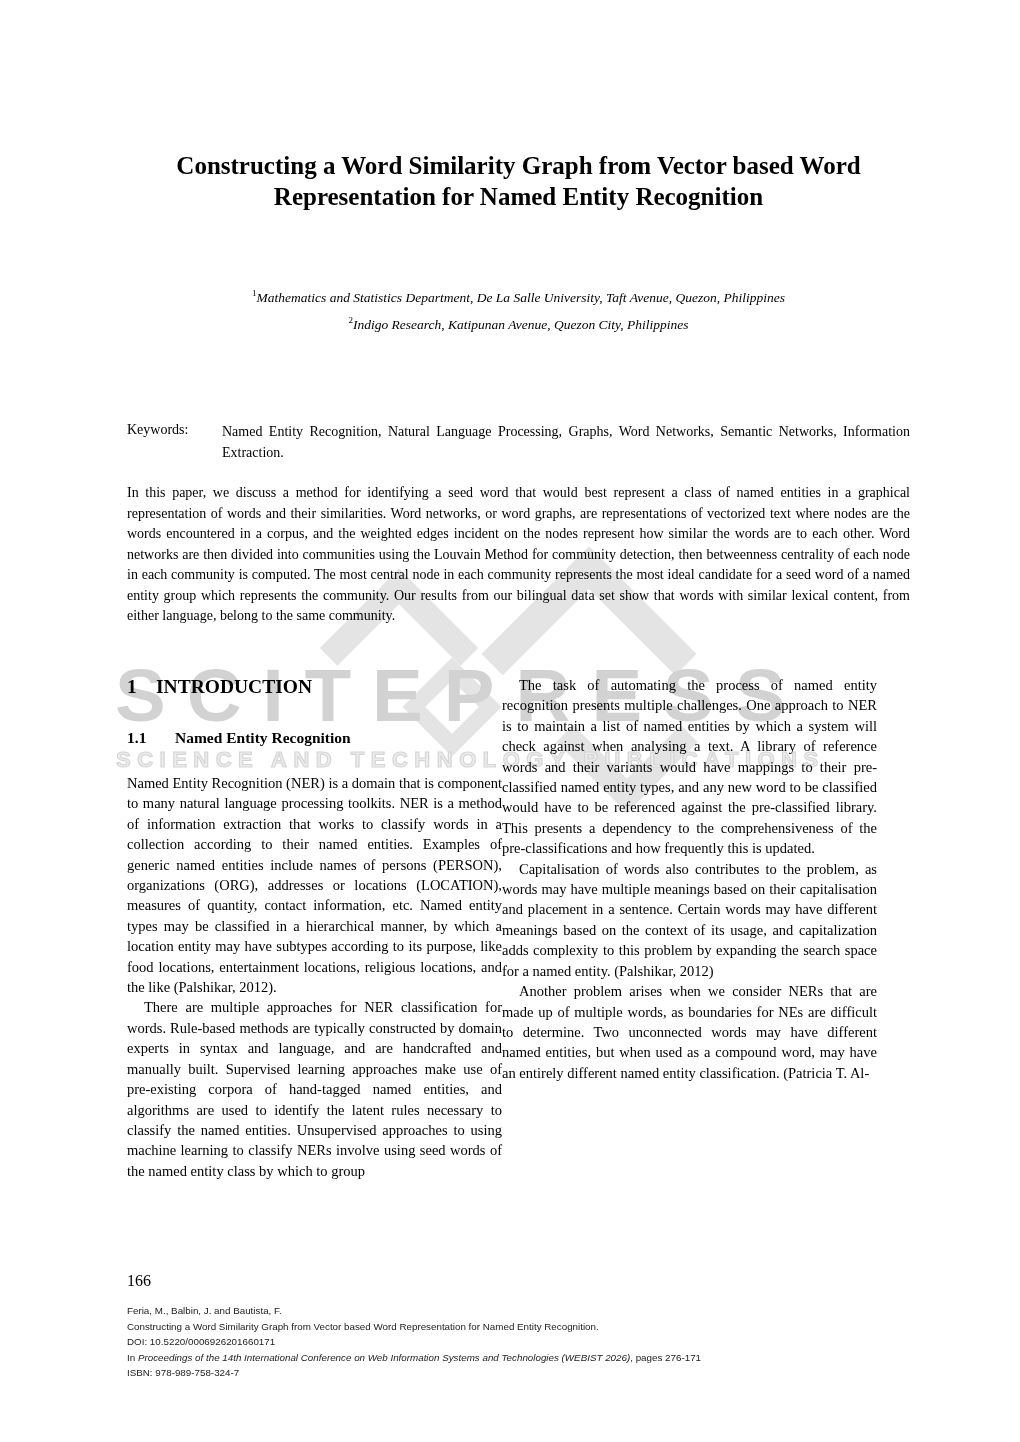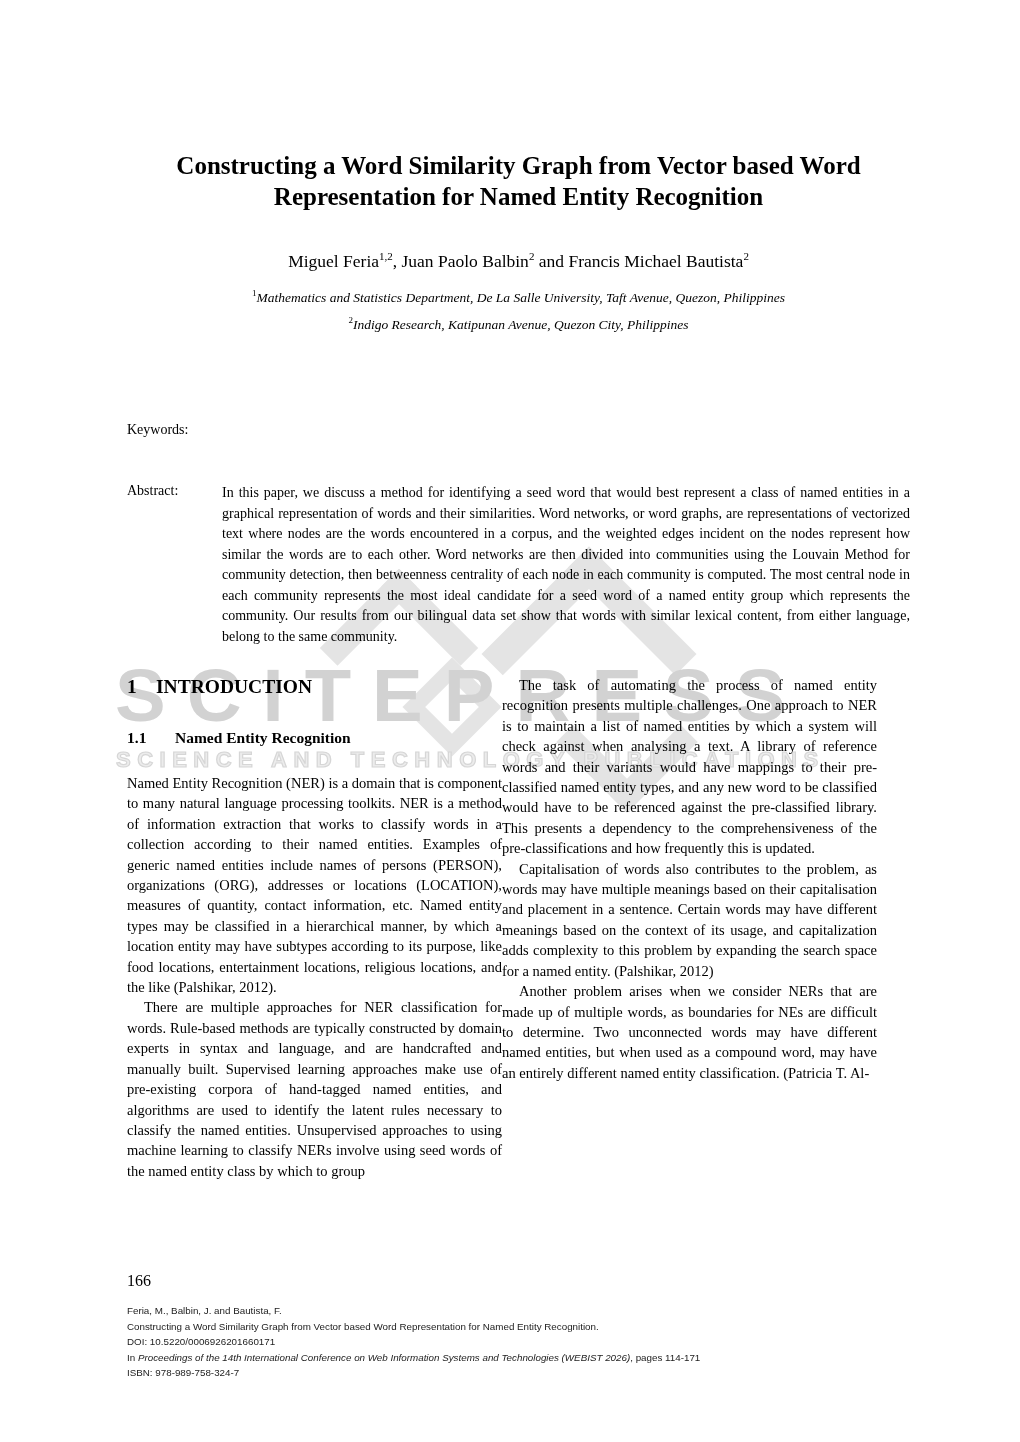--- a/index.html
+++ b/index.html
@@ -168,32 +168,31 @@
     <div class="chev chev-up-1"></div>
     <div class="chev chev-up-2"></div>
     <div class="chev chev-down-1"></div>
     <div class="chev diamond-1"></div>
     <div class="wm-brand">SCITEPRESS</div>
     <div class="wm-sub">SCIENCE AND TECHNOLOGY PUBLICATIONS</div>
   </div>
 
   <h1 class="title">Constructing a Word Similarity Graph from Vector based Word Representation for Named Entity Recognition</h1>
 
-  <div class="authors"><span>Miguel Feria</span><sup>1,2</sup><span>, </span><span>Juan Paolo Balbin</span><sup>2</sup><span> and </span><span>Francis Michael Bautista</span><sup>2</sup></div>
 
   <div class="affiliations">
     <div><sup>1</sup><span>Mathematics and Statistics Department, De La Salle University, Taft Avenue, Quezon, Philippines</span></div>
     <div><sup>2</sup><span>Indigo Research, Katipunan Avenue, Quezon City, Philippines</span></div>
   </div>
 
   <div class="meta-row keywords">
     <div class="meta-label">Keywords:</div>
+    <div class="meta-text">Named Entity Recognition, Natural Language Processing, Graphs, Word Networks, Semantic Networks, Information Extraction.</div>
   </div>
   <div class="meta-row abstract">
-    <div class="meta-label">Abstract:</div>
     <div class="meta-text">In this paper, we discuss a method for identifying a seed word that would best represent a class of named entities in a graphical representation of words and their similarities. Word networks, or word graphs, are representations of vectorized text where nodes are the words encountered in a corpus, and the weighted edges incident on the nodes represent how similar the words are to each other. Word networks are then divided into communities using the Louvain Method for community detection, then betweenness centrality of each node in each community is computed. The most central node in each community represents the most ideal candidate for a seed word of a named entity group which represents the community. Our results from our bilingual data set show that words with similar lexical content, from either language, belong to the same community.</div>
   </div>
 
   <div class="columns">
     <div class="col">
       <h2 class="section-heading"><span class="sec-num">1</span><span>INTRODUCTION</span></h2>
       <h3 class="subsection-heading"><span class="sec-num">1.1</span><span>Named Entity Recognition</span></h3>
       <p>Named Entity Recognition (NER) is a domain that is component to many natural language processing toolkits. NER is a method of information extraction that works to classify words in a collection according to their named entities. Examples of generic named entities include names of persons (PERSON), organizations (ORG), addresses or locations (LOCATION), measures of quantity, contact information, etc. Named entity types may be classified in a hierarchical manner, by which a location entity may have subtypes according to its purpose, like food locations, entertainment locations, religious locations, and the like (Palshikar, 2012).</p>
       <p class="indent">There are multiple approaches for NER classification for words. Rule-based methods are typically constructed by domain experts in syntax and language, and are handcrafted and manually built. Supervised learning approaches make use of pre-existing corpora of hand-tagged named entities, and algorithms are used to identify the latent rules necessary to classify the named entities. Unsupervised approaches to using machine learning to classify NERs involve using seed words of the named entity class by which to group</p>
     </div>
@@ -202,17 +201,17 @@
       <p class="indent">Capitalisation of words also contributes to the problem, as words may have multiple meanings based on their capitalisation and placement in a sentence. Certain words may have different meanings based on the context of its usage, and capitalization adds complexity to this problem by expanding the search space for a named entity. (Palshikar, 2012)</p>
       <p class="indent">Another problem arises when we consider NERs that are made up of multiple words, as boundaries for NEs are difficult to determine. Two unconnected words may have different named entities, but when used as a compound word, may have an entirely different named entity classification.  (Patricia T. Al-</p>
     </div>
   </div>
 
   <div class="page-number">166</div>
   <div class="footer">
     <div>Feria, M., Balbin, J. and Bautista, F.</div>
     <div>Constructing a Word Similarity Graph from Vector based Word Representation for Named Entity Recognition.</div>
     <div>DOI: 10.5220/0006926201660171</div>
-    <div><span>In </span><i>Proceedings of the 14th International Conference on Web Information Systems and Technologies (WEBIST 2026)</i><span>, pages 114-171</span></div>
+    <div><span>In </span><i>Proceedings of the 14th International Conference on Web Information Systems and Technologies (WEBIST 2026)</i><span>, pages 276-171</span></div>
     <div>ISBN: 978-989-758-324-7</div>
   </div>
 
 </div>
 
 </body></html>

